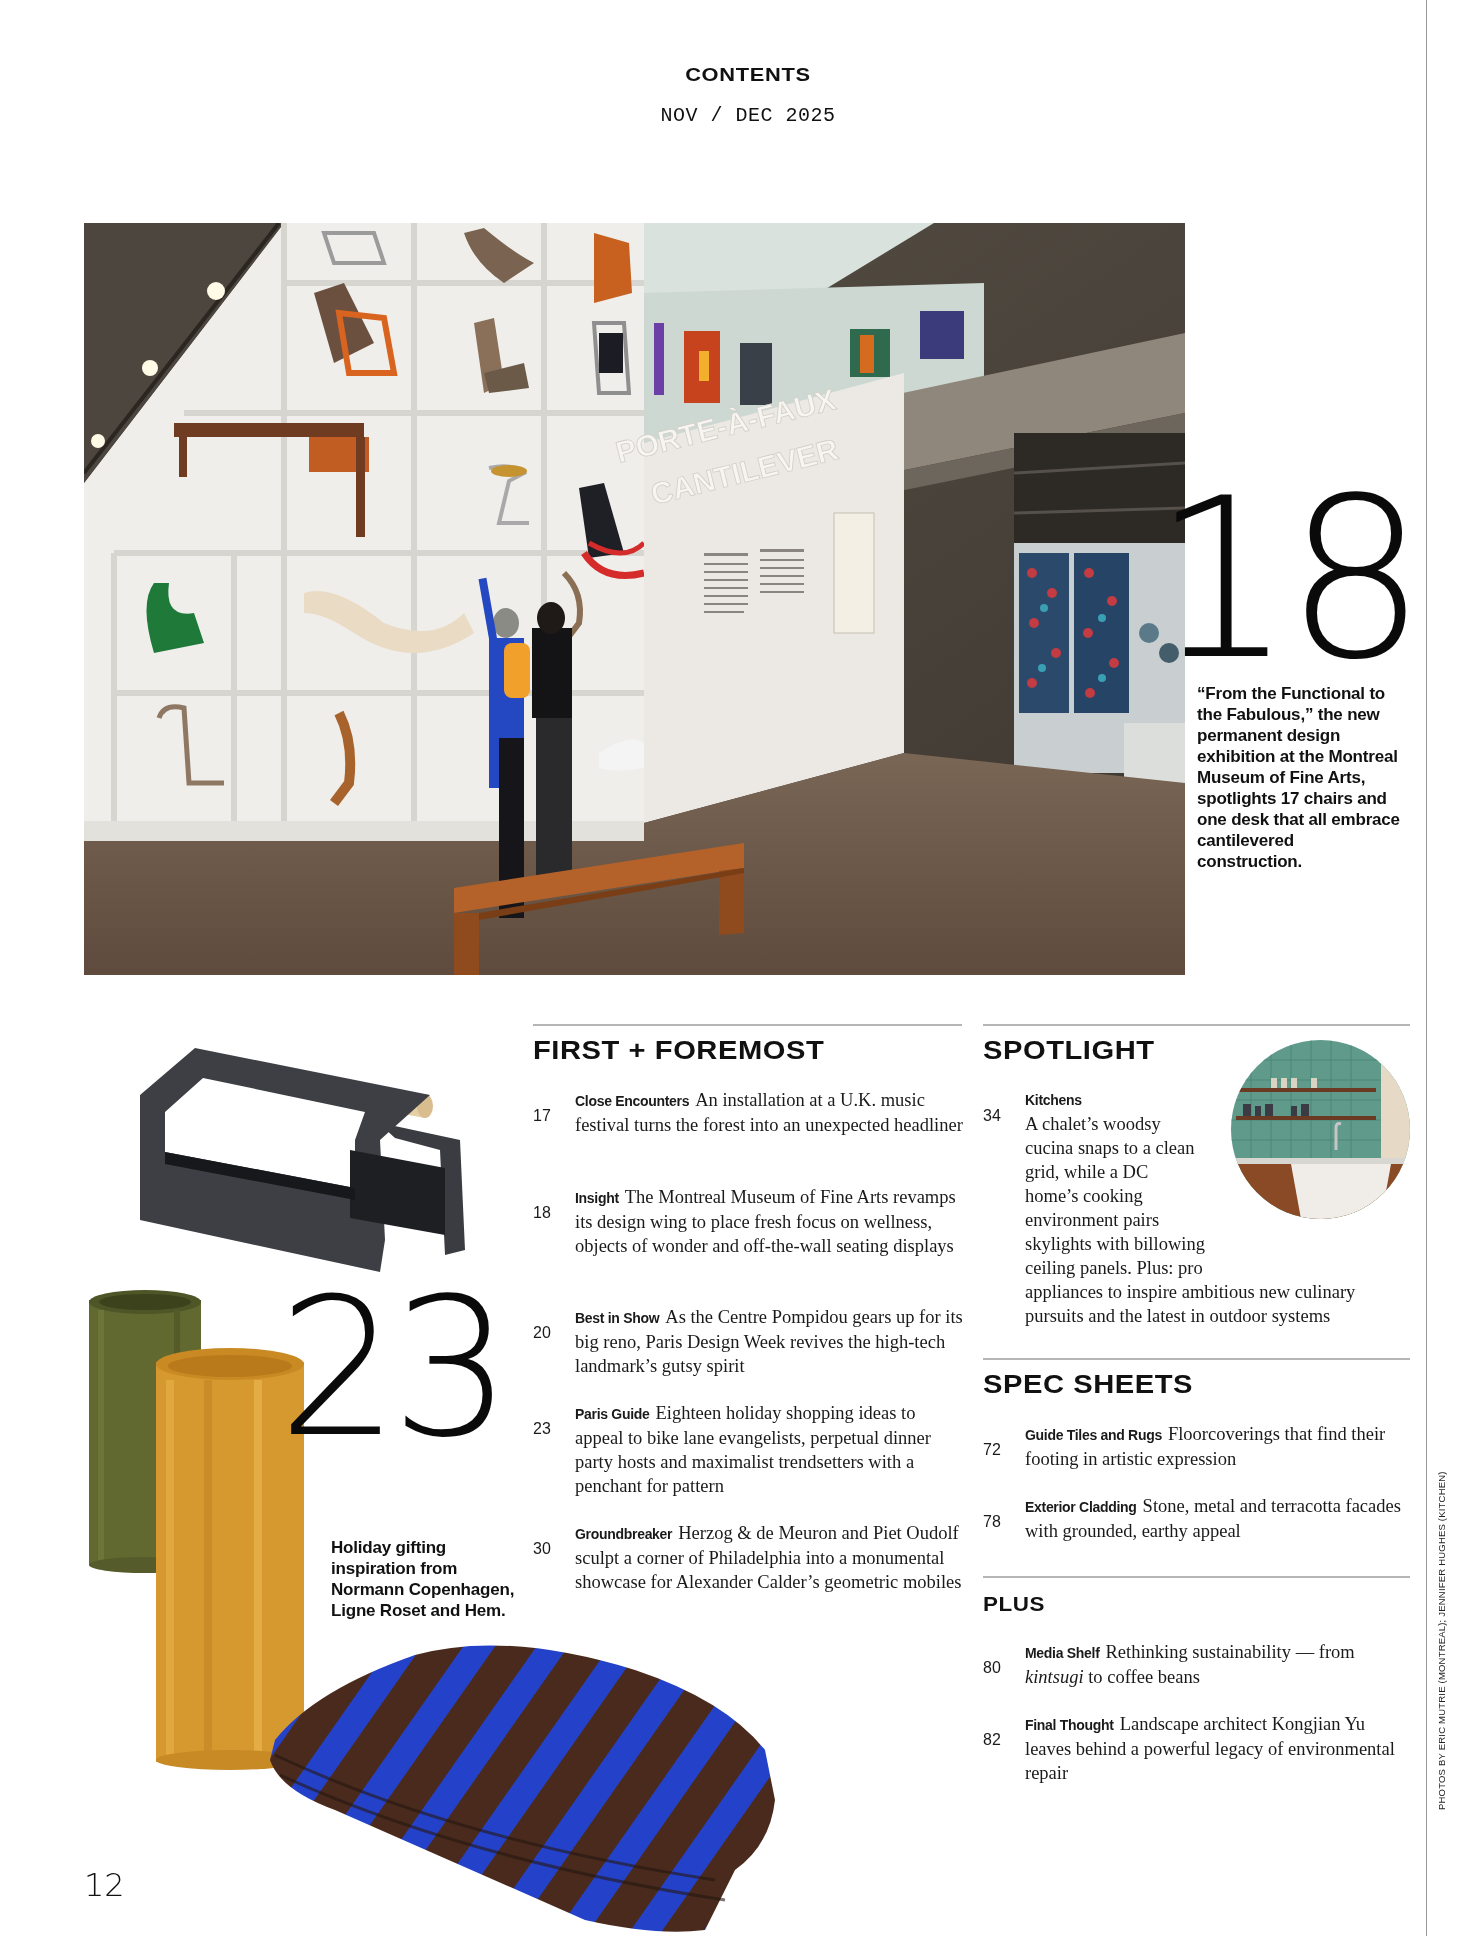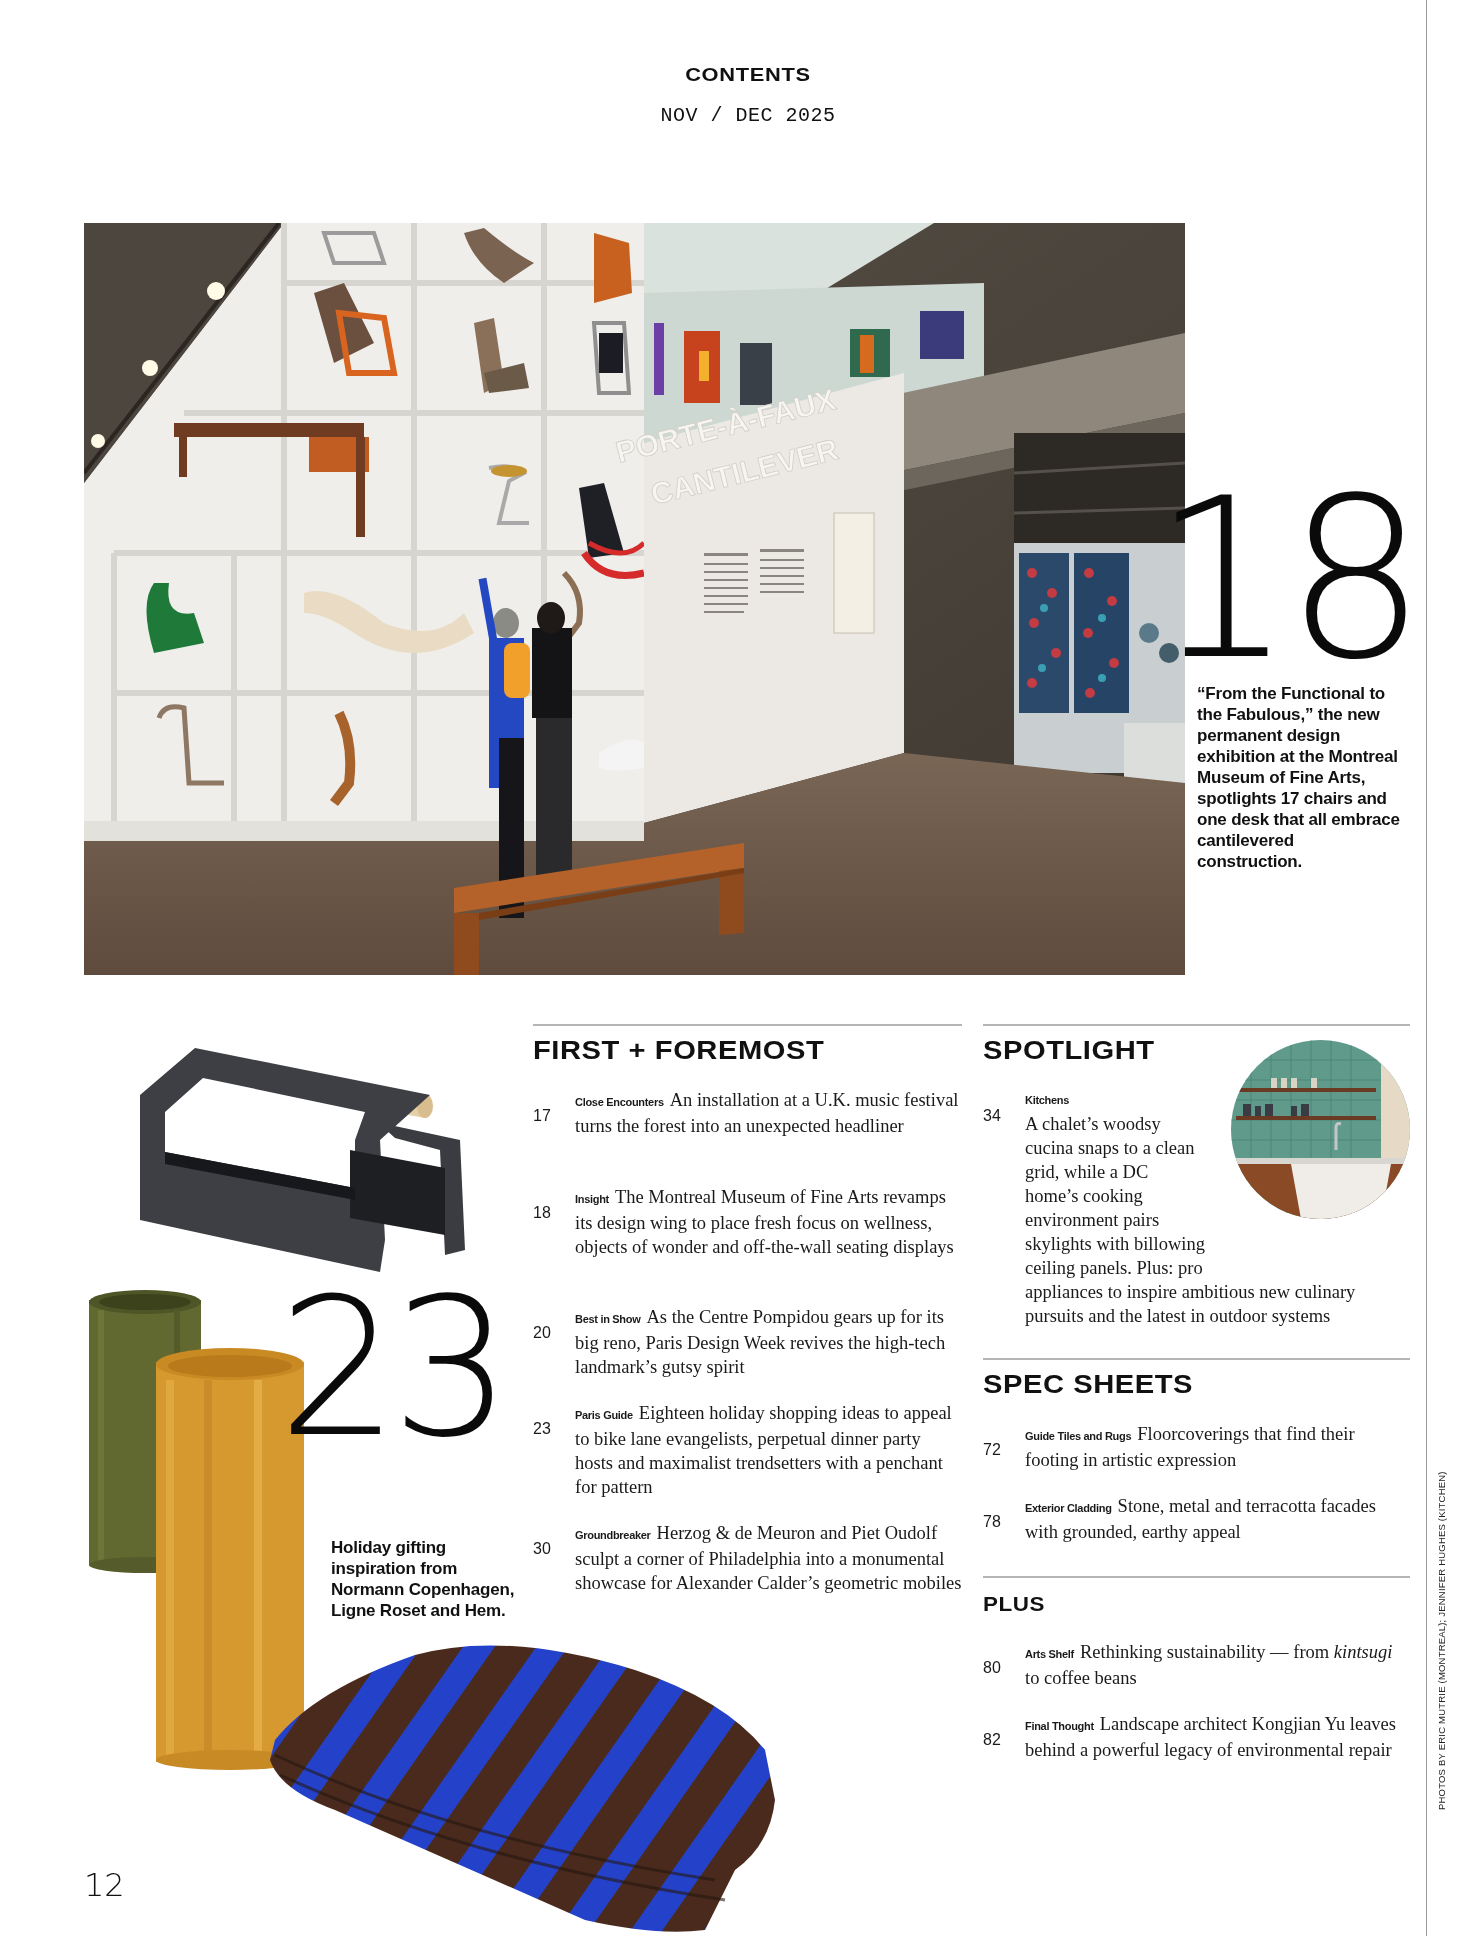--- a/index.html
+++ b/index.html
@@ -32,21 +32,21 @@
   
   .prod { position: absolute; }
 
   
   .rule { height: 2px; background: #b5b5b5; }
   .sec-head { font-family: "Liberation Sans", sans-serif; font-weight: 700; font-size: 26px; letter-spacing: 0.5px; transform: scaleX(1.12); transform-origin: 0 0; white-space: nowrap; }
   .sec-head.small { font-size: 20px; }
   .entry { position: absolute; font-family: "Liberation Serif", serif; font-size: 18.5px; line-height: 24px; color: #1a1a1a; }
   .entry .pg { position: absolute; left: 0; top: 16px; font-family: "Liberation Sans", sans-serif; font-size: 16px; }
   .entry .body { margin-left: 42px; display: block; }
-  .entry .ttl { font-family: "Liberation Sans", sans-serif; font-weight: 700; font-size: 11px; letter-spacing: -0.3px; margin-right: 6px; }
+  .entry .ttl { font-family: "Liberation Sans", sans-serif; font-weight: 700; font-size: 14px; letter-spacing: -0.3px; margin-right: 6px; }
   .entry i { font-style: italic; }
 
   .kitchen-circle { left: 1231px; top: 1040px; width: 179px; height: 179px; border-radius: 50%; overflow: hidden; }
 
   .page-num { left: 84px; top: 1866px; font-family: "DejaVu Sans", sans-serif; font-weight: 300; font-size: 32px; }
 </style>
 </head>
 <body>
 
 <div class="abs hdr-title">CONTENTS</div>
@@ -341,20 +341,20 @@
 <div class="entry" style="left:983px; top:1494px; width:420px;">
   <span class="pg">78</span>
   <span class="body"><span class="ttl">Exterior Cladding</span><span>Stone, metal and terracotta facades with grounded, earthy appeal</span></span>
 </div>
 
 <div class="abs rule" style="left:983px; top:1576px; width:427px;"></div>
 <div class="abs sec-head small" style="left:983px; top:1593px;">PLUS</div>
 
 <div class="entry" style="left:983px; top:1640px; width:420px;">
   <span class="pg">80</span>
-  <span class="body"><span class="ttl">Arts Shelf</span><span>Rethinking sustainability — from</span> <i>kintsugi</i> <span>to coffee beans</span></span>
+  <span class="body"><span class="ttl">Media Shelf</span><span>Rethinking sustainability — from</span> <i>kintsugi</i> <span>to coffee beans</span></span>
 </div>
 <div class="entry" style="left:983px; top:1712px; width:420px;">
   <span class="pg">82</span>
   <span class="body"><span class="ttl">Final Thought</span><span>Landscape architect Kongjian Yu leaves behind a powerful legacy of environmental repair</span></span>
 </div>
 
 <div class="abs page-num">12</div>
 
 </body></html>

